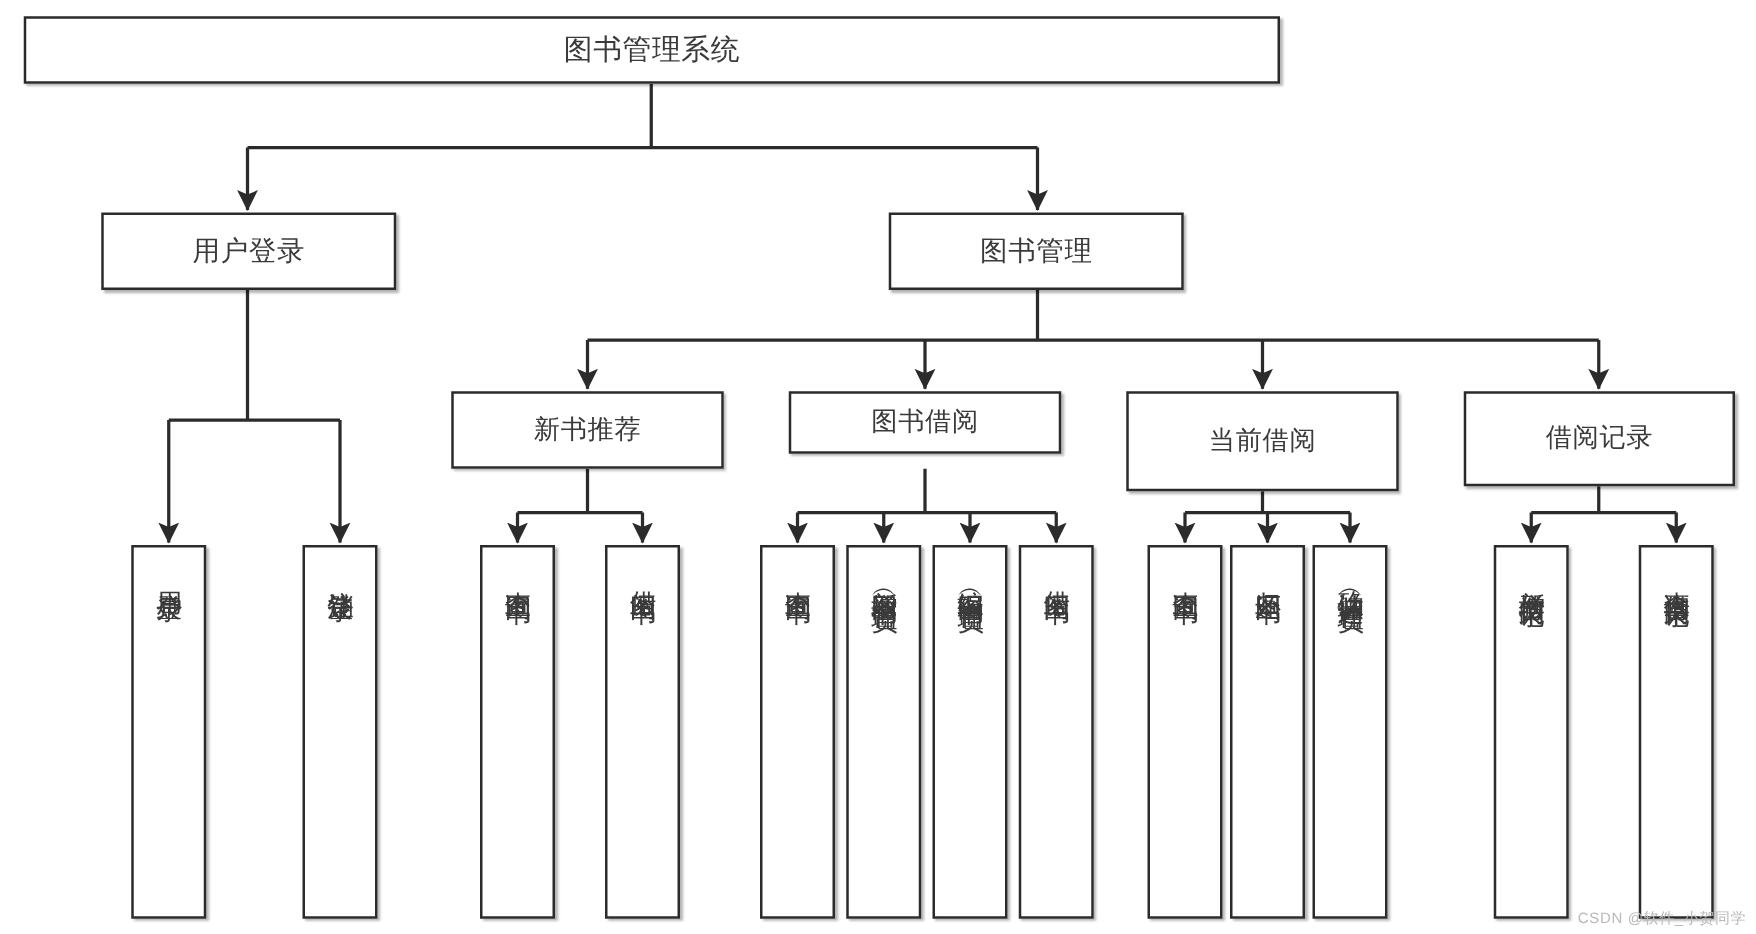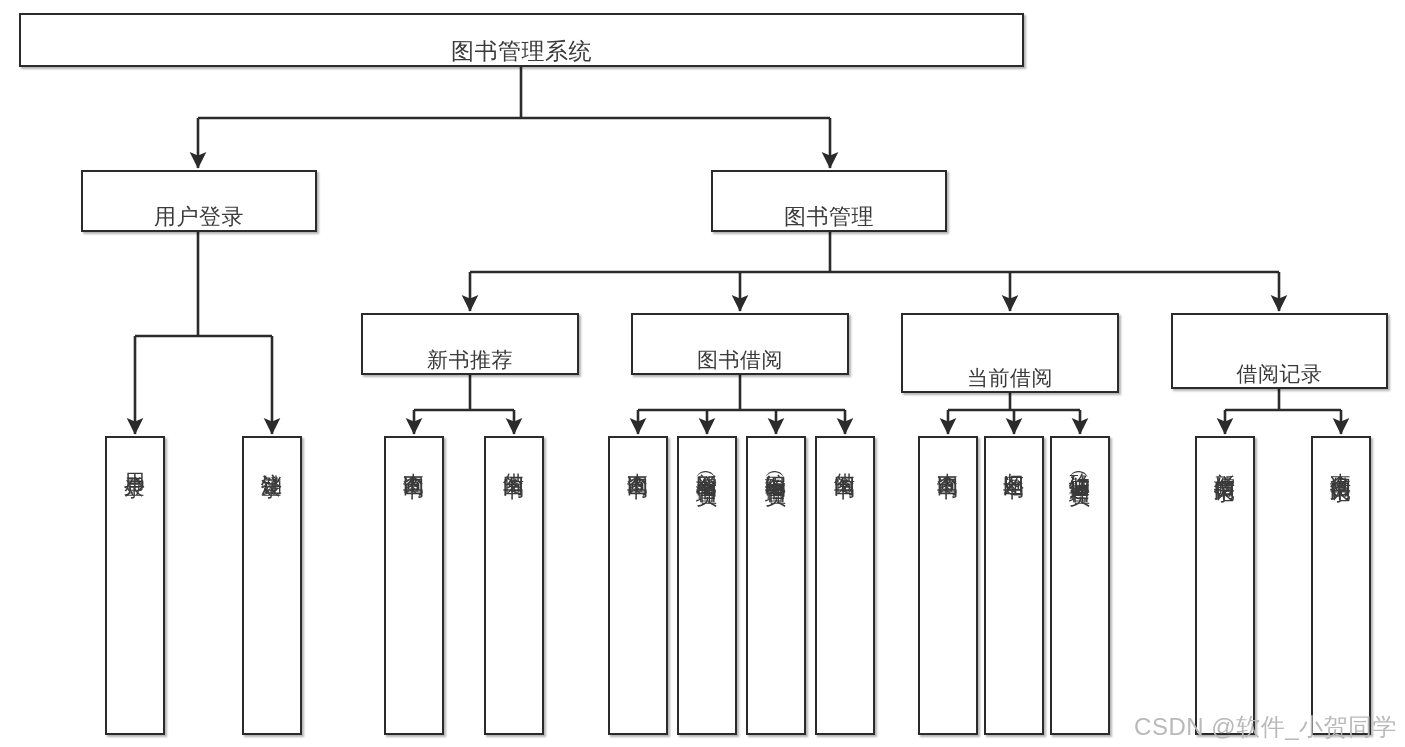--- a/index.html
+++ b/index.html
@@ -29,21 +29,21 @@
     height: 747px;
     display: block;
   }
   .node-box {
     position: absolute;
     background: #ffffff;
     border: 2.2px solid #2b2b2b;
     box-sizing: border-box;
     box-shadow: 2px 2px 2px rgba(0,0,0,0.30);
     display: flex;
-    align-items: flex-end;
+    align-items: center;
     justify-content: center;
   }
   .node-label {
     color: #3a3a3a;
     font-size: 22px;
     line-height: 1.18;
     letter-spacing: 0.5px;
     white-space: nowrap;
     text-align: center;
   }
@@ -60,21 +60,21 @@
     padding-top: 18px;
   }
   .node-box.root .node-label { font-size: 23px; }
   .node-box.level2 .node-label { font-size: 22px; }
   .node-box.level3 .node-label { font-size: 21px; }
   #watermark {
     position: absolute;
     right: 8px;
     bottom: 4px;
     color: #b9b9b9;
-    font-size: 24px;
+    font-size: 12px;
     letter-spacing: 0.5px;
     white-space: nowrap;
     pointer-events: none;
   }
 </style>
 </head>
 <body>
 
 <div id="diagram-root">
 
@@ -138,21 +138,21 @@
   <div class="node-box level2" style="left:81px; top:170px; width:236px; height:62px;">
     <span class="node-label">用户登录</span>
   </div>
   <div class="node-box level3" style="left:361px; top:313px; width:218px; height:62px;">
     <span class="node-label">新书推荐</span>
   </div>
 
   <div class="node-box level2" style="left:711px; top:170px; width:236px; height:62px;">
     <span class="node-label">图书管理</span>
   </div>
-  <div class="node-box level3" style="left:631px; top:313px; width:218px; height:62px;">
+  <div class="node-box level3" style="left:631px; top:313px; width:218px; height:50px;">
     <span class="node-label">图书借阅</span>
   </div>
   <div class="node-box level3" style="left:901px; top:313px; width:218px; height:80px;">
     <span class="node-label">当前借阅</span>
   </div>
   <div class="node-box level3" style="left:1171px; top:313px; width:217px; height:76px;">
     <span class="node-label">借阅记录</span>
   </div>
 
   <div class="node-box vertical" style="left:105px; top:436px; width:60px; height:299px;">

